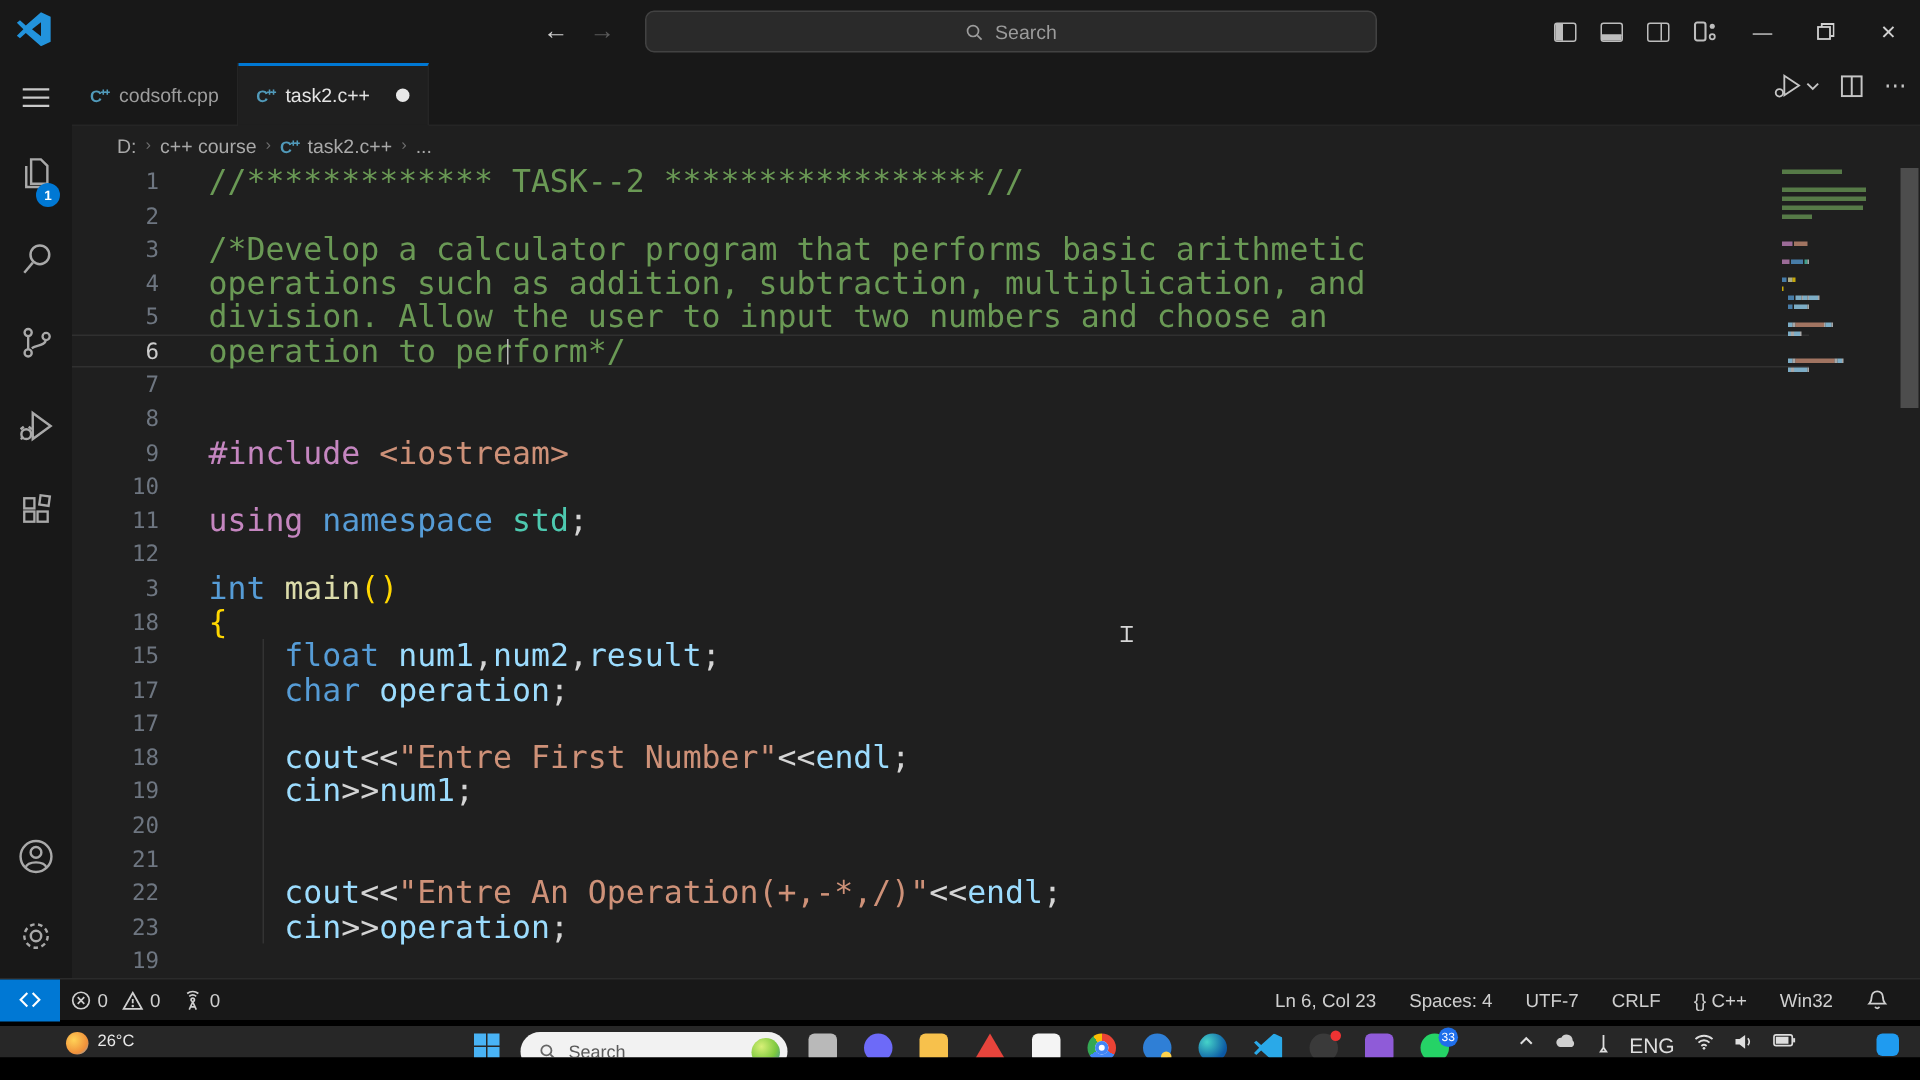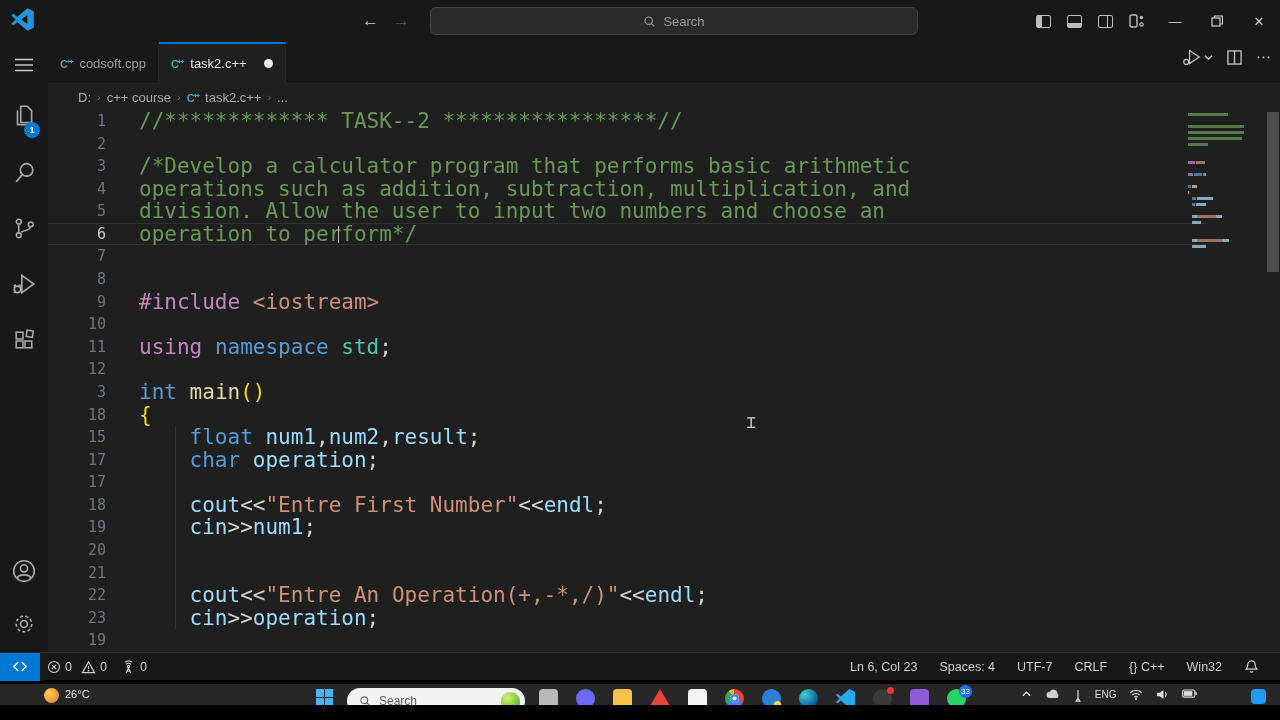--- a/index.html
+++ b/index.html
@@ -72,21 +72,21 @@
   #tb-center { position:absolute; left:316px; top:0; display:flex; align-items:flex-start; gap:14px; }
   .win-logo { width:17px; height:17px; display:grid; grid-template-columns:8px 8px; grid-template-rows:8px 8px; gap:1px; margin-top:2px; }
   .win-logo i { background:#49b3f5; }
   #tb-search { width:178px; height:26px; border-radius:13px; background:#f2f2f2; display:flex; align-items:center; padding:0 5px 0 12px; gap:8px; color:#5a5a5a; font-size:12px; margin-top:1px; }
   #tb-search .globe { margin-left:auto; width:19px; height:19px; border-radius:50%; background:radial-gradient(circle at 35% 30%, #d8f077, #7ec93f 55%, #2f7fae); }
   .app { width:19px; height:19px; border-radius:4px; position:relative; margin-top:2px; }
   .app .badge { position:absolute; right:-6px; top:-4px; min-width:13px; height:13px; border-radius:7px; background:#1f6feb; color:#fff; font-size:8px; display:flex; align-items:center; justify-content:center; }
   .app .reddot { position:absolute; right:-2px; top:-2px; width:7px; height:7px; border-radius:50%; background:#e33; }
   .app.active-app { outline:3px solid #3d3d3d; outline-offset:1px; background-clip:padding-box; }
   #tb-tray { position:absolute; right:14px; top:0; display:flex; align-items:flex-start; gap:13px; color:#dedede; font-size:10.5px; padding-top:2px; }
-  .tray-txt { font-size:10px; }
+  .tray-txt { font-size:14px; }
   #tb-time { font-size:11px; color:#fff;margin-top:40px; }
 
   #bottom-black { position:absolute; top:705px; left:0; width:1280px; height:15px; background:#000; }
 </style>
 </head>
 <body>
 
 <div id="titlebar">
   <svg id="vscode-logo" viewBox="0 0 100 100">
     <polygon points="71,1 99,14 99,86 71,99 27,61 10,76 1,69 20,50 1,31 10,24 27,39" fill="#2293dc"></polygon>

